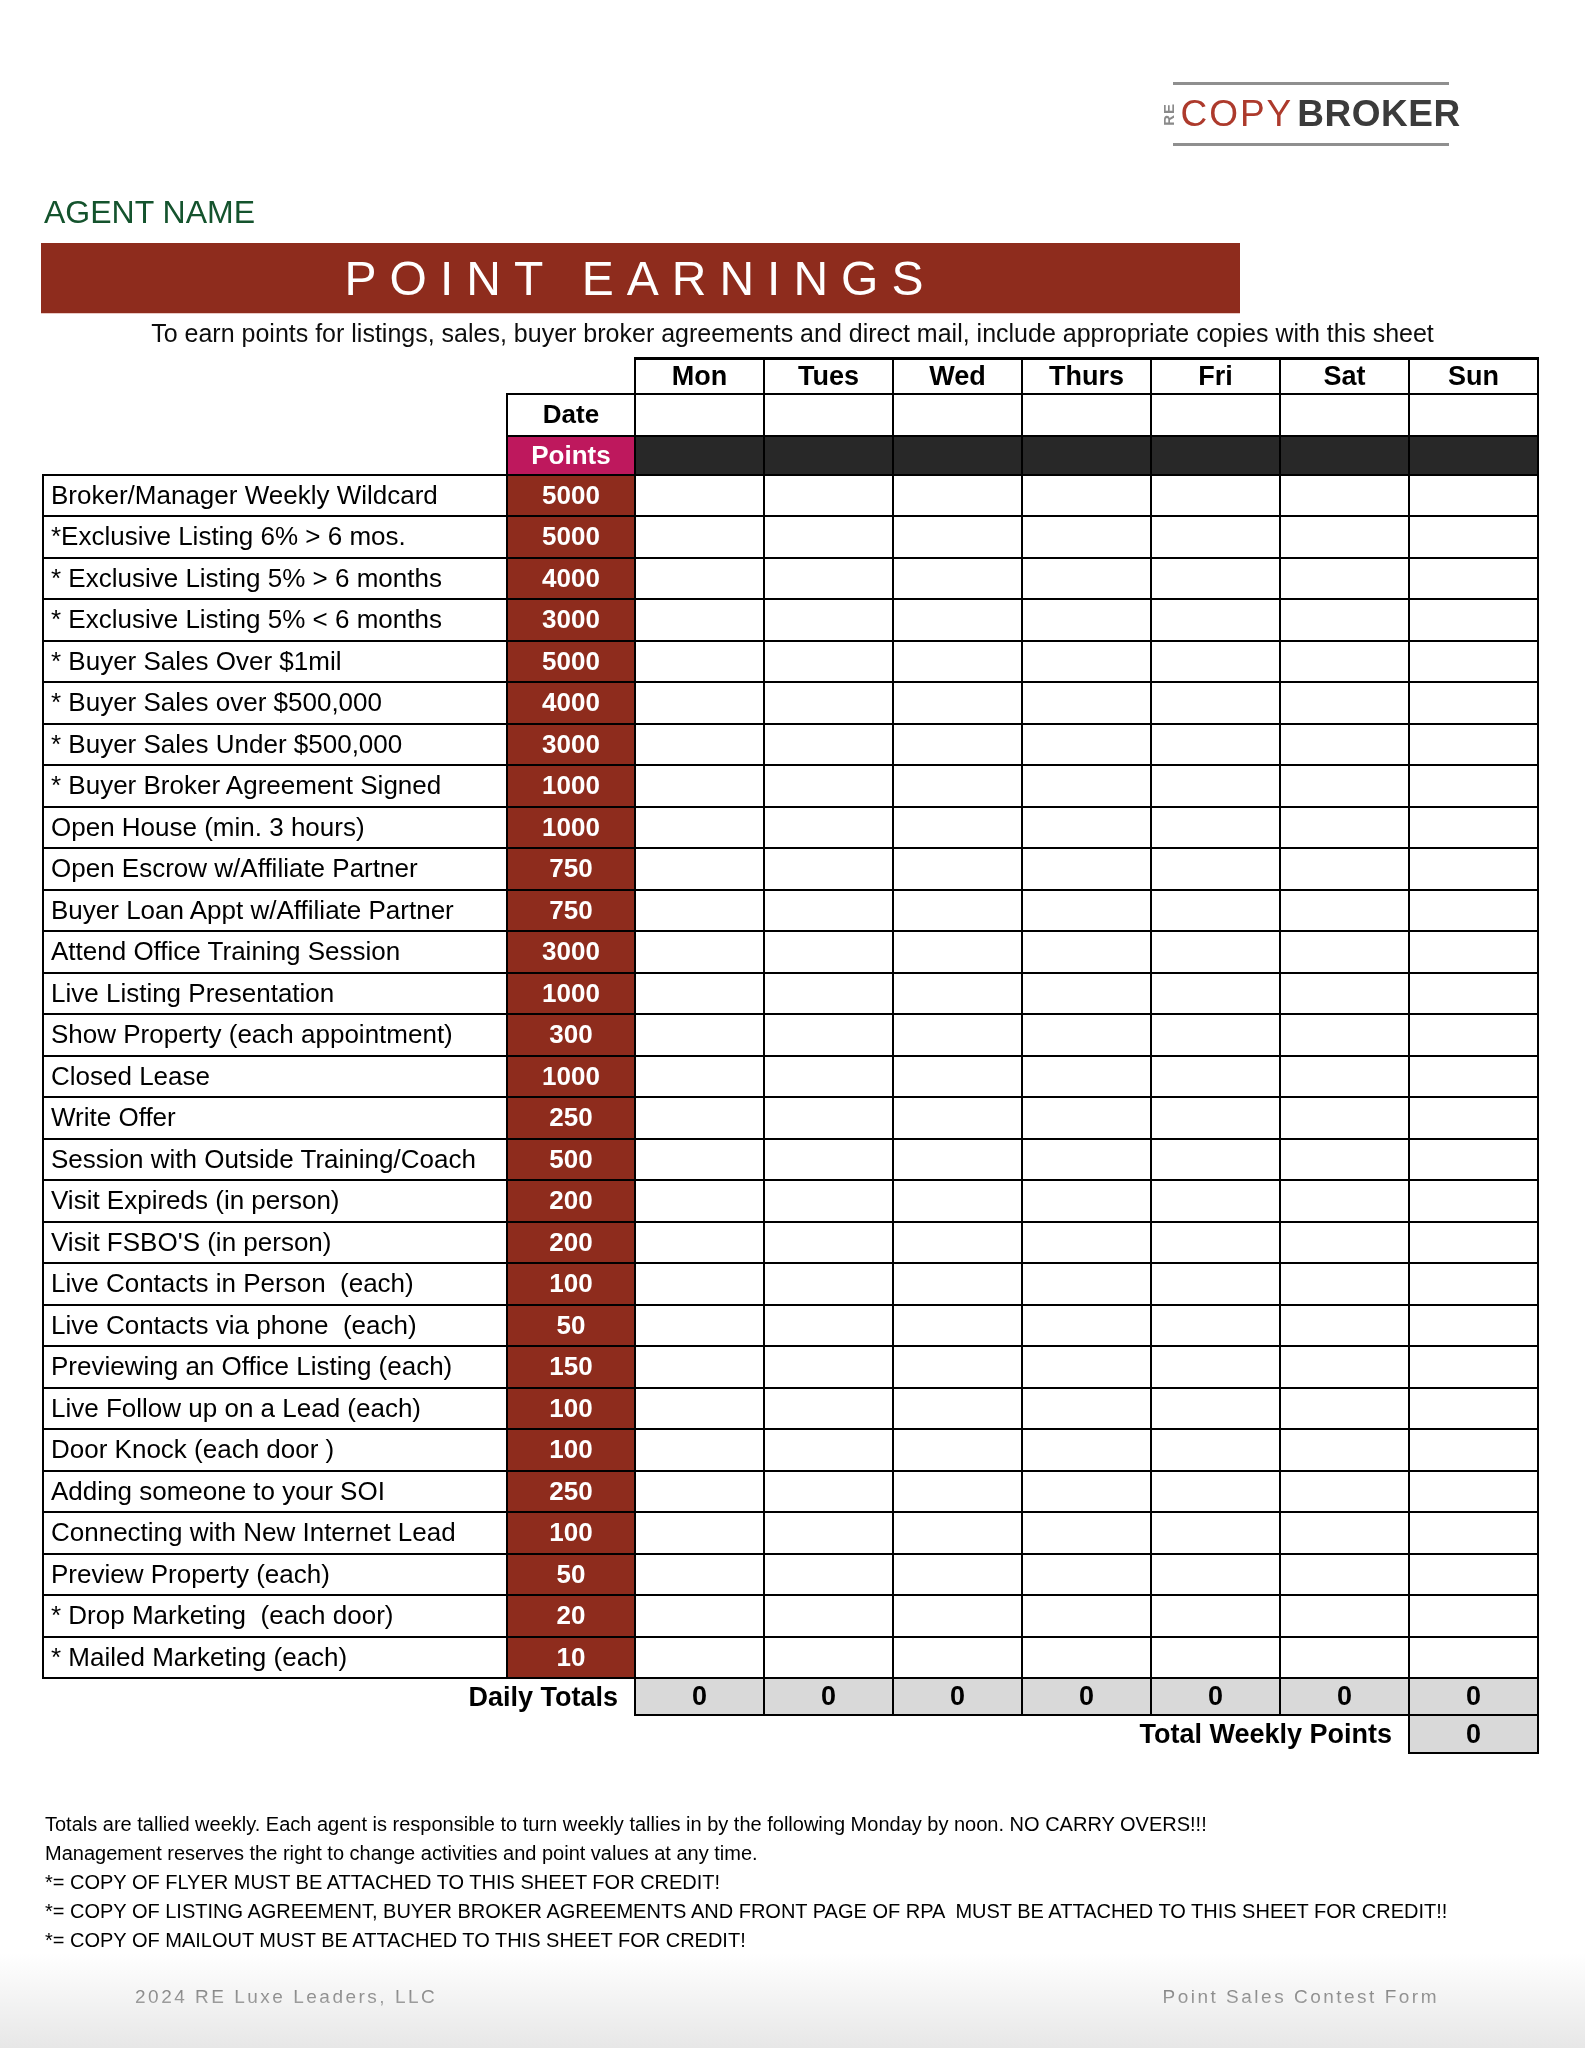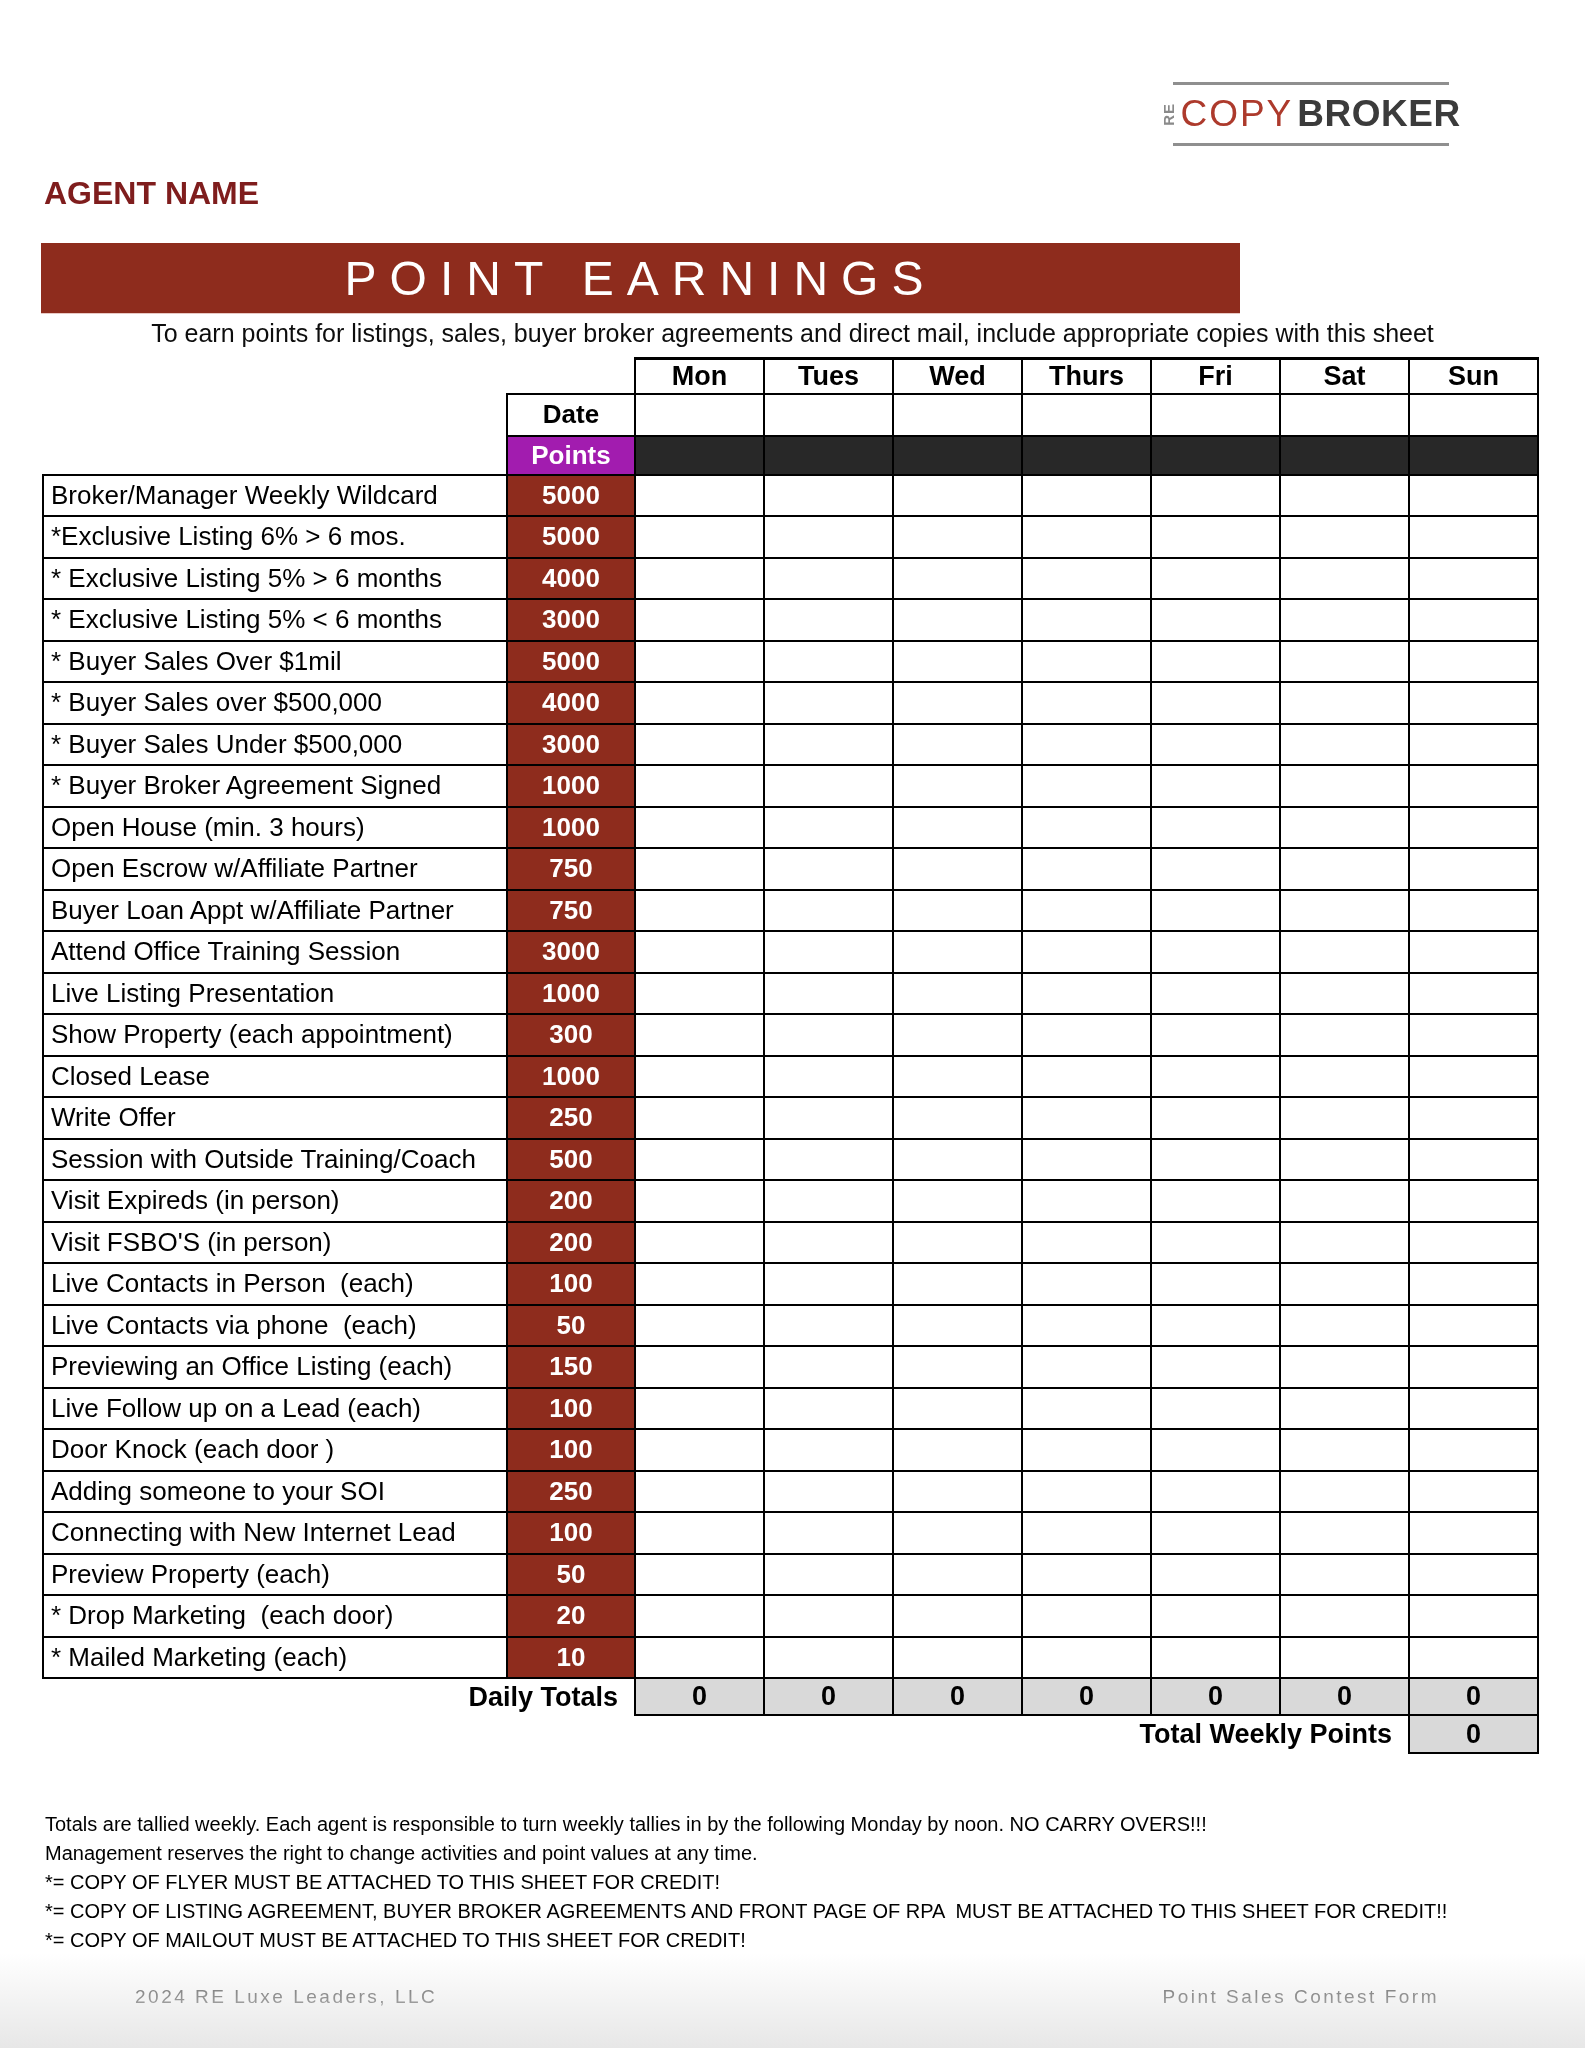--- a/index.html
+++ b/index.html
@@ -29,22 +29,22 @@
   .logo .re{
     writing-mode:vertical-rl; transform:rotate(180deg);
     font-size:15px; letter-spacing:1px; color:#8a8a8a; line-height:1;
     font-weight:bold;
   }
   .logo .luxe{ font-size:37px; color:#ad3a2c; letter-spacing:2px; }
   .logo .leaders{ font-size:37px; color:#3b3b3b; font-weight:bold; letter-spacing:0.5px; }
 
   
   .agent-name{
-    position:absolute; left:44px; top:175px;
-    font-size:32px; font-weight:bold; color:#7f1d1d;
+    position:absolute; left:44px; top:194px;
+    font-size:32px; font-weight:normal; color:#14532d;
   }
   .banner{
     position:absolute; left:41px; top:243px; width:1199px; height:70px;
     background:#8e2c1d;
     display:flex; align-items:center; justify-content:center;
     box-shadow:0 1px 0 #e8c9c4;
   }
   .banner .title{
     color:#ffffff; font-size:48px; font-weight:300;
     letter-spacing:13px; white-space:nowrap;
@@ -64,21 +64,21 @@
   td.nb{ border:none; background:transparent; }
   tr.r-dayhead{ height:35px; }
   tr.r-date{ height:42px; }
   tr.r-dark{ height:39px; }
   tr.r-act{ height:41.5px; }
   tr.r-daily{ height:37px; }
   tr.r-weekly{ height:38px; }
   td.dayhead{ font-weight:bold; font-size:27px; text-align:center; border:2px solid #000; border-top:3px solid #000; }
   td.datelabel{ font-weight:bold; font-size:26px; text-align:center; border:2px solid #000; }
   td.darkcell{ background:#282828; border:2px solid #000; }
-  td.darklabel{ background:#a21caf; color:#fff; font-weight:bold; font-size:26px; text-align:center; border:2px solid #000; }
+  td.darklabel{ background:#be185d; color:#fff; font-weight:bold; font-size:26px; text-align:center; border:2px solid #000; }
   td.activity{ font-size:26px; padding-left:7px; border:2px solid #000; background:#fff; white-space:pre; overflow:hidden; }
   td.pts{ background:#8e2c1d; color:#fff; font-weight:bold; font-size:26px; text-align:center; border:2px solid #000; }
   td.entry{ background:#fff; border:2px solid #000; }
   td.tot-label{ border:none; text-align:right; font-weight:bold; font-size:27px; padding-right:16px; white-space:pre; }
   td.gray{ background:#d9d9d9; border:2px solid #000; font-weight:bold; font-size:27px; text-align:center; }
 
   
   .notes{
     position:absolute; left:45px; top:1810px; width:1500px;
     font-size:20px; line-height:29px; color:#000;

